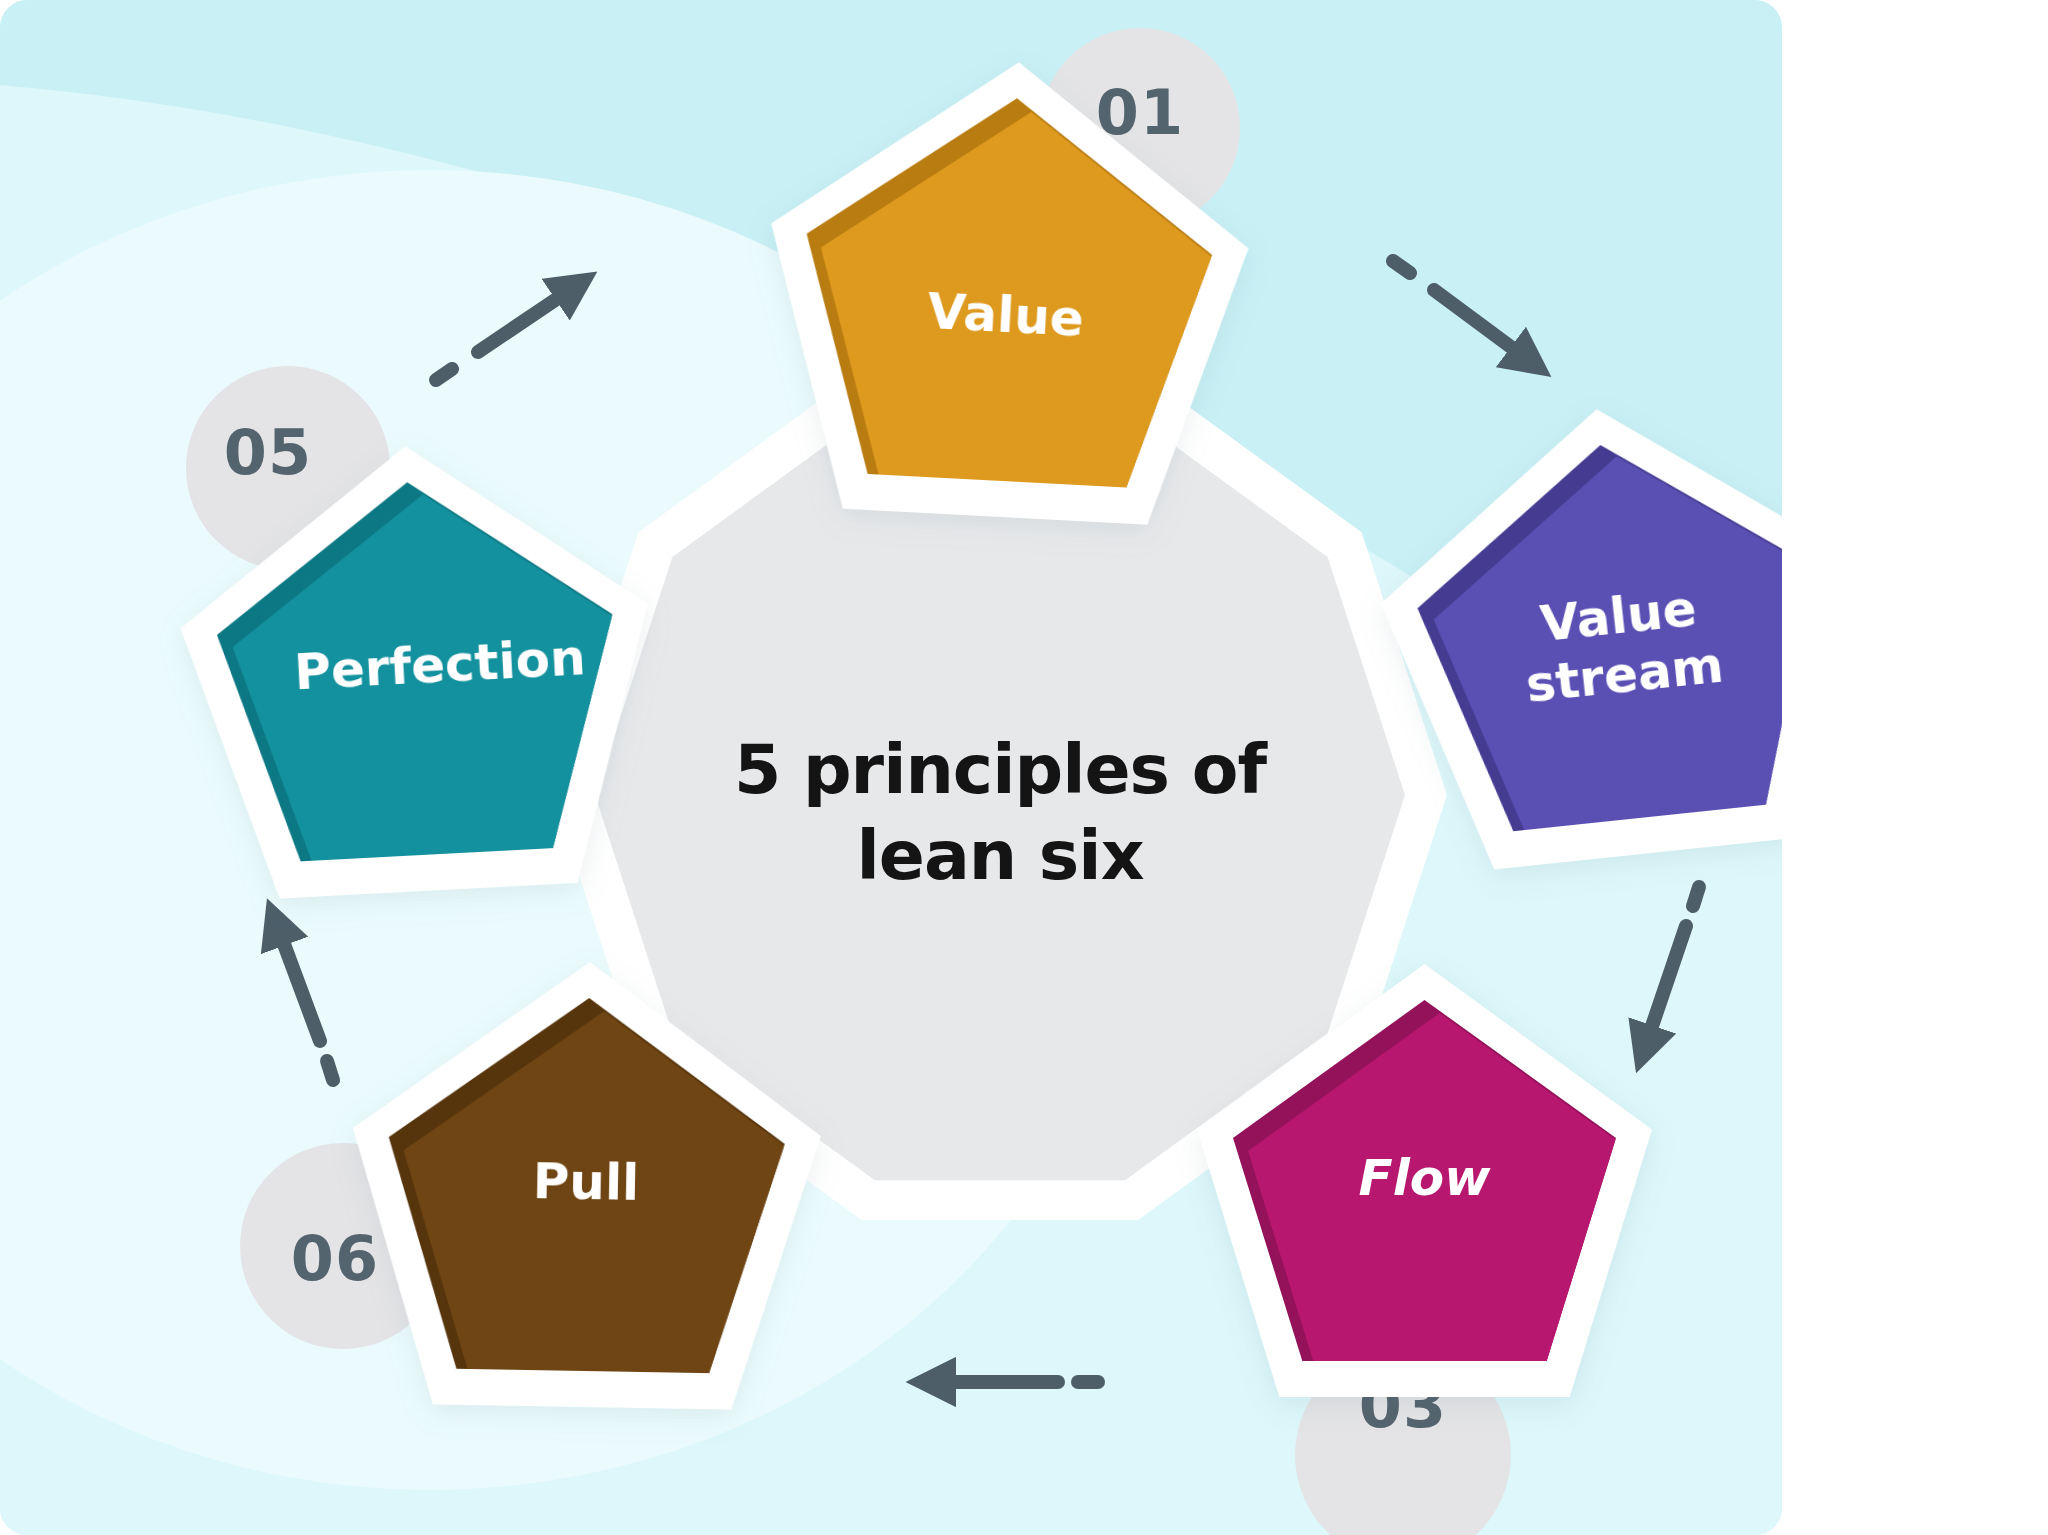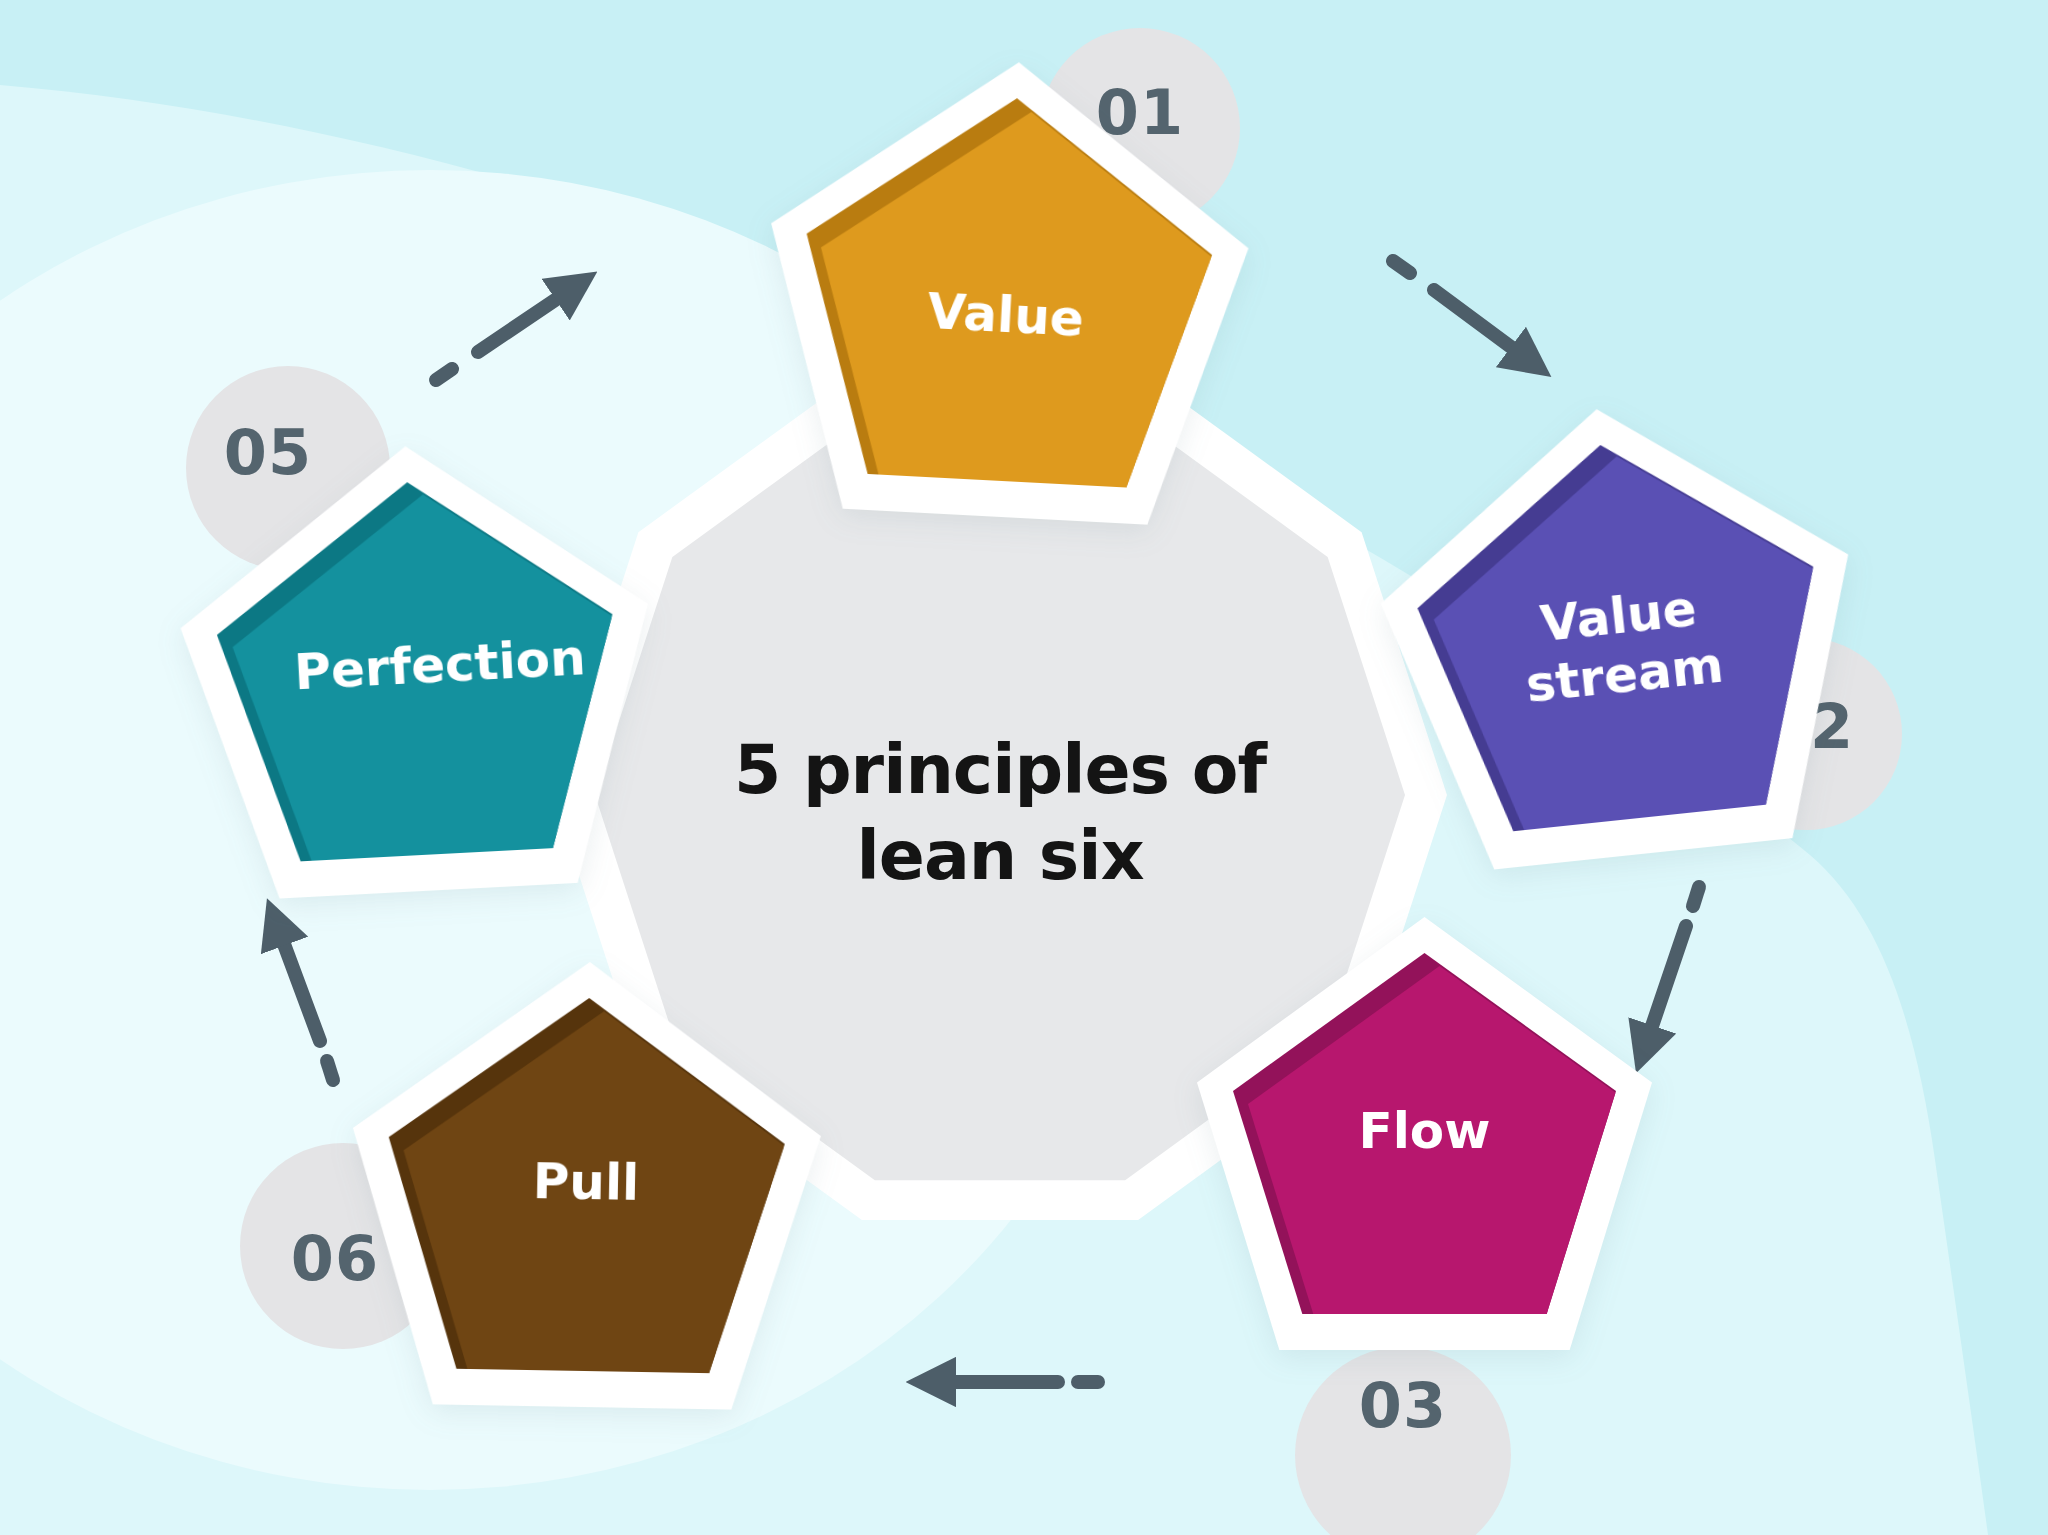--- a/index.html
+++ b/index.html
@@ -1,21 +1,22 @@
 <!DOCTYPE html>
 <html style="--bg: #c8f0f5; --bg-light: #ddf7fa; --bg-lighter: #ebfbfd; --center: #e7e8ea; --badge: #e4e4e6; --num: #54646e; --arrow: #4d5e69; --frame: #ffffff; --title: #141414; --label: #ffffff;"><head>
 <meta charset="utf-8">
 <style>
   html,body{margin:0;padding:0;}
   body{font-family:"DejaVu Sans","Liberation Sans",sans-serif;}
   .stage{
     position:relative;
-    width:2048px;height:1535px;
+    width:1782px;height:1535px;
     overflow:hidden;
     background:var(--bg,#c8f0f5);
+    border-radius:27px;
   }
   .bg-svg{position:absolute;inset:0;z-index:0;}
 
   
   .badge{
     position:absolute;border-radius:50%;
     background:var(--badge,#e4e4e6);
     display:flex;align-items:center;justify-content:center;
     z-index:1;
   }
@@ -91,21 +92,21 @@
     display:flex;align-items:center;justify-content:center;
     text-align:center;
     font-size:50px;font-weight:bold;color:var(--label,#ffffff);
     line-height:1.18;
   }
   .pent-label .txt{display:block;width:62%;}
   .step-01{left:768px;top:62px;width:478px;height:455px;transform:rotate(3deg);}
   .step-01 .pent-label{transform:translateY(26px);}
   .step-02{left:1385px;top:408px;width:470px;height:447px;transform:rotate(-6deg);}
   .step-02 .pent-label{transform:translateY(14px);}
-  .step-03{left:1197px;top:917px;width:455px;height:433px;}
+  .step-03{left:1197px;top:964px;width:455px;height:433px;font-style:italic;}
   .step-03 .pent-label{transform:translateY(-2px);}
   .step-04{left:352px;top:962px;width:468px;height:445px;transform:rotate(1deg);}
   .step-04 .pent-label{transform:translateY(-2px);}
   .step-05{left:183px;top:446px;width:468px;height:445px;transform:rotate(-3deg);}
   .step-05 .pent-label{transform:translateY(-2px);}
 </style>
 </head>
 <body>
 
 <div class="stage">

